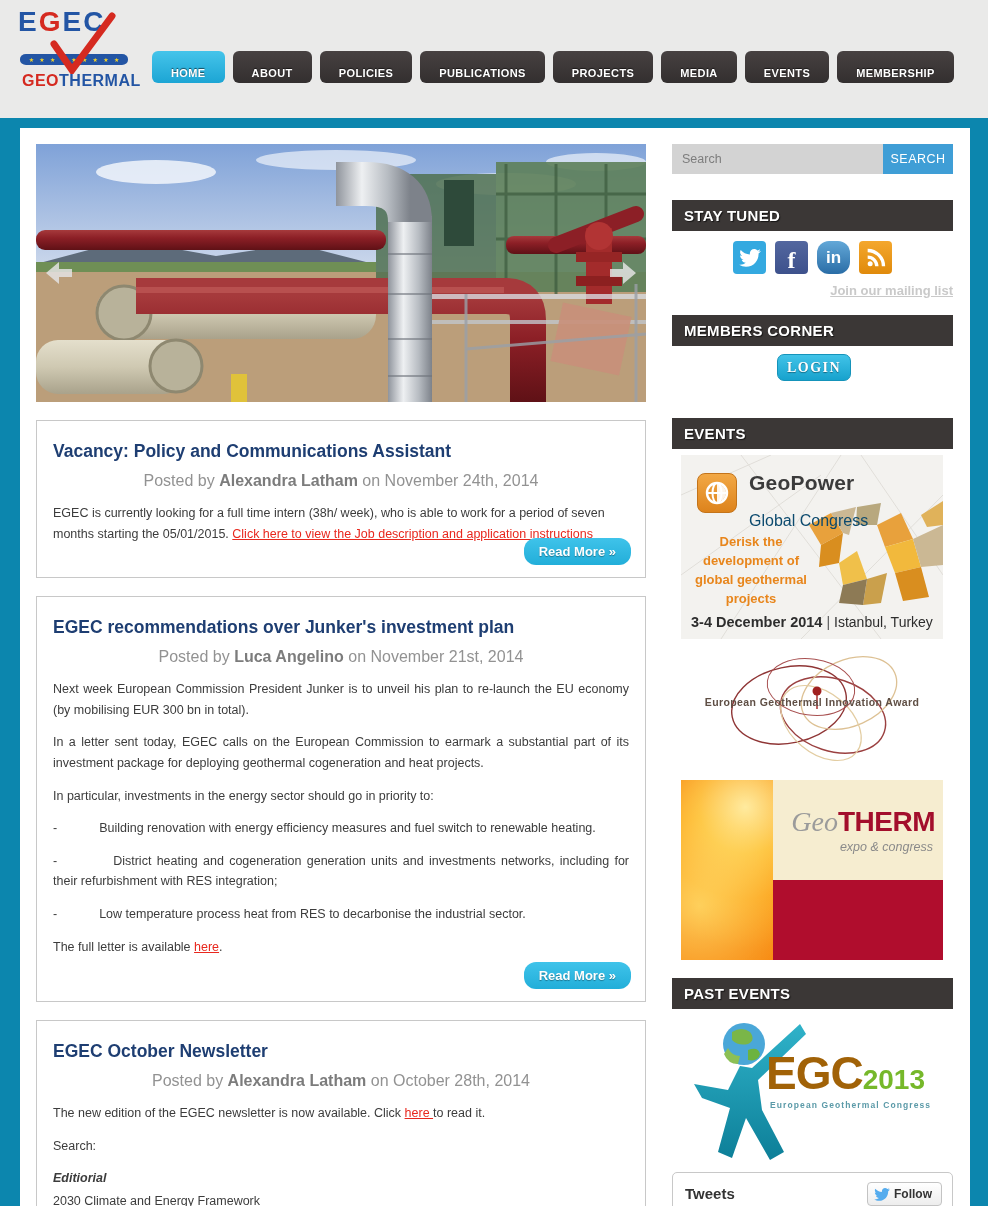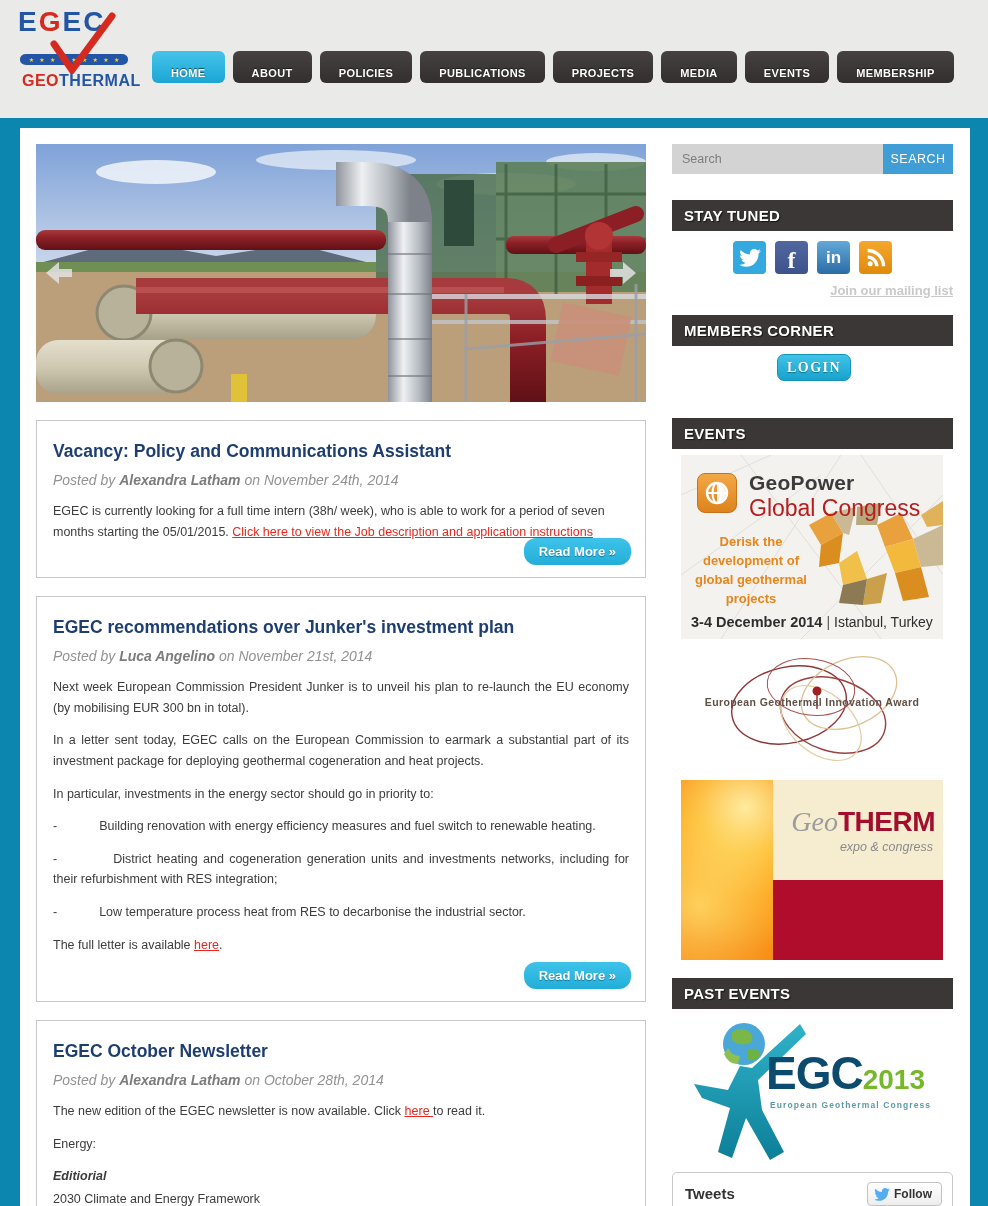--- a/index.html
+++ b/index.html
@@ -28,21 +28,21 @@
   .carousel { position:absolute; left:16px; top:16px; width:610px; height:258px; overflow:hidden; background:#9db4d6; }
   .car-arrow { position:absolute; top:118px; width:26px; height:22px; cursor:pointer; opacity:.85; }
   .car-arrow.left { left:10px; } .car-arrow.right { right:10px; }
 
   
   .post { position:absolute; left:16px; width:610px; background:#fff; border:1px solid #c8c8c8; padding:14px 16px; }
   .post-1 { top:292px; height:158px; }
   .post-2 { top:468px; height:406px; }
   .post-3 { top:892px; height:330px; }
   .post h2 { font-size:17.5px; color:#1e3e72; margin:6px 0 10px; cursor:pointer; }
-  .meta { font-style:italic; color:#929292; font-size:14px; margin-bottom:13px; }
+  .meta { color:#929292; font-size:16px; margin-bottom:13px;text-align:center; }
   .meta b { color:#7c7c7c; }
   .post p { font-size:12.5px; color:#3c3c3c; line-height:1.65; margin:12px 0; }
   .post .just { text-align:justify; }
   a.redlink { color:#e8281e; text-decoration:underline; cursor:pointer; }
   .tab { display:inline-block; width:42px; } .tab2 { display:inline-block; width:56px; }
   .read-more { position:absolute; right:14px; bottom:12px; background:linear-gradient(#3fc3ea,#22aed9); border:none;
                border-radius:12px; color:#fff; font-family:"Liberation Sans",sans-serif; font-size:13px; font-weight:bold;
                padding:6px 15px; cursor:pointer; text-shadow:0 1px 1px rgba(0,0,0,.35); }
   .bold-line { font-weight:bold;font-style:italic; }
 
@@ -52,37 +52,37 @@
             text-shadow:1px 1px 1px rgba(0,0,0,.65); }
   .search-row { position:absolute; left:652px; top:16px; width:281px; height:30px; display:flex; }
   .search-input { flex:1; border:none; background:#d3d3d3; padding:0 10px; font-size:12.5px; color:#555;
                   font-family:"Liberation Sans",sans-serif; }
   .search-input::placeholder { color:#7d7d7d; }
   .search-btn { width:70px; border:none; background:#3f9ed6; color:#fff; font-size:12.5px; letter-spacing:.5px;
                 font-family:"Liberation Sans",sans-serif; cursor:pointer; }
   .social-row { position:absolute; left:652px; top:113px; width:281px; display:flex; justify-content:center; gap:9px; }
   .soc { width:33px; height:33px; border-radius:4px; cursor:pointer; position:relative; display:flex; align-items:center; justify-content:center; }
   .soc-tw { background:#34a9e0; } .soc-fb { background:linear-gradient(#53679f,#3d518c); }
-  .soc-in { background:linear-gradient(#63a8d8,#2a6da6); } .soc-rss { background:linear-gradient(#f4a72d,#e08a0b); }
+  .soc-in { background:linear-gradient(#63a8d8,#2a6da6);border-radius:12px; } .soc-rss { background:linear-gradient(#f4a72d,#e08a0b); }
   .soc-fb span { color:#fff; font-size:24px; font-weight:bold; font-family:"Liberation Serif",serif; margin-top:6px; }
   .soc-in span { color:#fff; font-size:17px; font-weight:bold; }
   .mailing { position:absolute; left:652px; top:153px; width:281px; text-align:right; }
   .mailing a { color:#c9c9c9; font-size:13px; font-weight:bold; text-decoration:underline; cursor:pointer; }
   .login-btn { position:absolute; left:757px; top:226px; width:74px; height:27px; border:1px solid #1593ba;
                border-radius:7px; background:linear-gradient(#41c3e8,#17a2cd); color:#fff;
                font-family:"Liberation Serif",serif; font-size:14px; font-weight:bold; letter-spacing:1.5px;
                cursor:pointer; text-shadow:0 1px 1px rgba(0,0,0,.4); }
 
   
   .banner { position:absolute; left:661px; width:262px; cursor:pointer; overflow:hidden; }
   .bn-geopower { top:327px; height:184px; background:#f3f2ef; }
   .gp-icon { position:absolute; left:16px; top:18px; width:40px; height:40px; border-radius:8px;
              background:linear-gradient(#f2a845,#dd831c); border:1px solid #c4741a; display:flex; align-items:center; justify-content:center; }
   .gp-name { position:absolute; left:68px; top:16px; font-size:21px; font-weight:bold; color:#3b3b3b; letter-spacing:.2px; }
-  .gp-name2 { position:absolute; left:68px; top:40px; font-size:23px; color:#b91c1c; }
+  .gp-name2 { position:absolute; left:68px; top:57px; font-size:16px; color:#0c4a6e; }
   .gp-tagline { position:absolute; left:6px; top:78px; width:128px; text-align:center; font-size:13px; font-weight:bold;
                 color:#e8861c; line-height:1.45; }
   .gp-foot { position:absolute; left:10px; bottom:9px; font-size:14px; color:#2d2d2d; }
   .gp-foot b { font-size:14.5px; } .gp-sep { color:#555; margin:0 4px; font-weight:normal; }
   .bn-innovation { top:517px; height:118px; background:#fff; }
   .inno-label { position:absolute; left:0; top:51px; width:262px; text-align:center; font-size:10.5px; font-weight:bold;
                 color:#5f4f45; letter-spacing:.4px; }
   .bn-geotherm { top:652px; height:180px; background:#b00d2d; }
   .gt-fire { position:absolute; left:0; top:0; width:92px; height:180px;
              background:radial-gradient(circle at 70% 15%, #ffe09a 0%, #f6a03a 28%, #e2620e 55%, #b33d06 85%),
@@ -93,21 +93,21 @@
   .gt-therm { color:#a30e2c; font-weight:bold; font-size:28px; letter-spacing:-.5px; }
   .gt-title { position:absolute; right:8px; top:26px; }
   .gt-sub { position:absolute; right:10px; top:60px; font-style:italic; color:#8a8a8a; font-size:12.5px; }
   .gt-bottom { position:absolute; left:92px; top:100px; width:170px; height:80px; color:#fff; text-align:center; padding-top:22px; }
   .gt-date { font-size:16px; font-weight:bold; }
   .gt-venue { font-size:13.5px; font-weight:bold; margin-top:5px; }
 
   
   .egc { position:absolute; left:668px; top:890px; width:250px; height:145px; cursor:pointer; }
   .egc-text { position:absolute; left:78px; top:28px; white-space:nowrap; }
-  .egc-egc { font-size:46px; font-weight:bold; color:#0c4a6e; letter-spacing:-1px; }
+  .egc-egc { font-size:46px; font-weight:bold; color:#a16207; letter-spacing:-1px; }
   .egc-year { font-size:28px; font-weight:bold; color:#76b82a; }
   .egc-sub { position:absolute; left:82px; top:82px; font-size:8.5px; font-weight:bold; letter-spacing:1.1px; color:#5b9aa8; }
 
   
   .tweets { position:absolute; left:652px; top:1044px; width:281px; height:70px; border:1px solid #c8c8c8;
             border-radius:5px; background:#fff; padding:12px 12px; }
   .tweets-title { font-size:15px; font-weight:bold; color:#333; }
   .follow-btn { position:absolute; right:10px; top:9px; height:24px; border:1px solid #c3c3c3; border-radius:4px;
                 background:linear-gradient(#fff,#ededed); font-family:"Liberation Sans",sans-serif; font-size:12px;
                 font-weight:bold; color:#333; padding:0 9px 0 26px; cursor:pointer; }
@@ -250,21 +250,21 @@
     <p class="just"><span>-</span><span class="tab2"></span><span>District heating and cogeneration generation units and investments networks, including for their refurbishment with RES integration;</span></p>
     <p class="just"><span>-</span><span class="tab"></span><span>Low temperature process heat from RES to decarbonise the industrial sector.</span></p>
     <p><span>The full letter is available </span><a class="redlink">here</a><span>.</span></p>
     <button class="read-more">Read More »</button>
   </article>
 
   <article class="post post-3">
     <h2>EGEC October Newsletter</h2>
     <div class="meta"><span>Posted by</span> <b>Alexandra Latham</b> <span>on October 28th, 2014</span></div>
     <p><span>The new edition of the EGEC newsletter is now available. Click </span><a class="redlink">here </a><span>to read it.</span></p>
-    <p>Energy:</p>
+    <p>Search:</p>
     <p class="bold-line" style="margin-bottom:2px;">Editiorial</p>
     <p style="margin:2px 0;">2030 Climate and Energy Framework</p>
 
   </article>
 
   <div class="search-row">
     <input class="search-input" type="text" placeholder="Search" style="">
     <button class="search-btn">SEARCH</button>
   </div>
 

